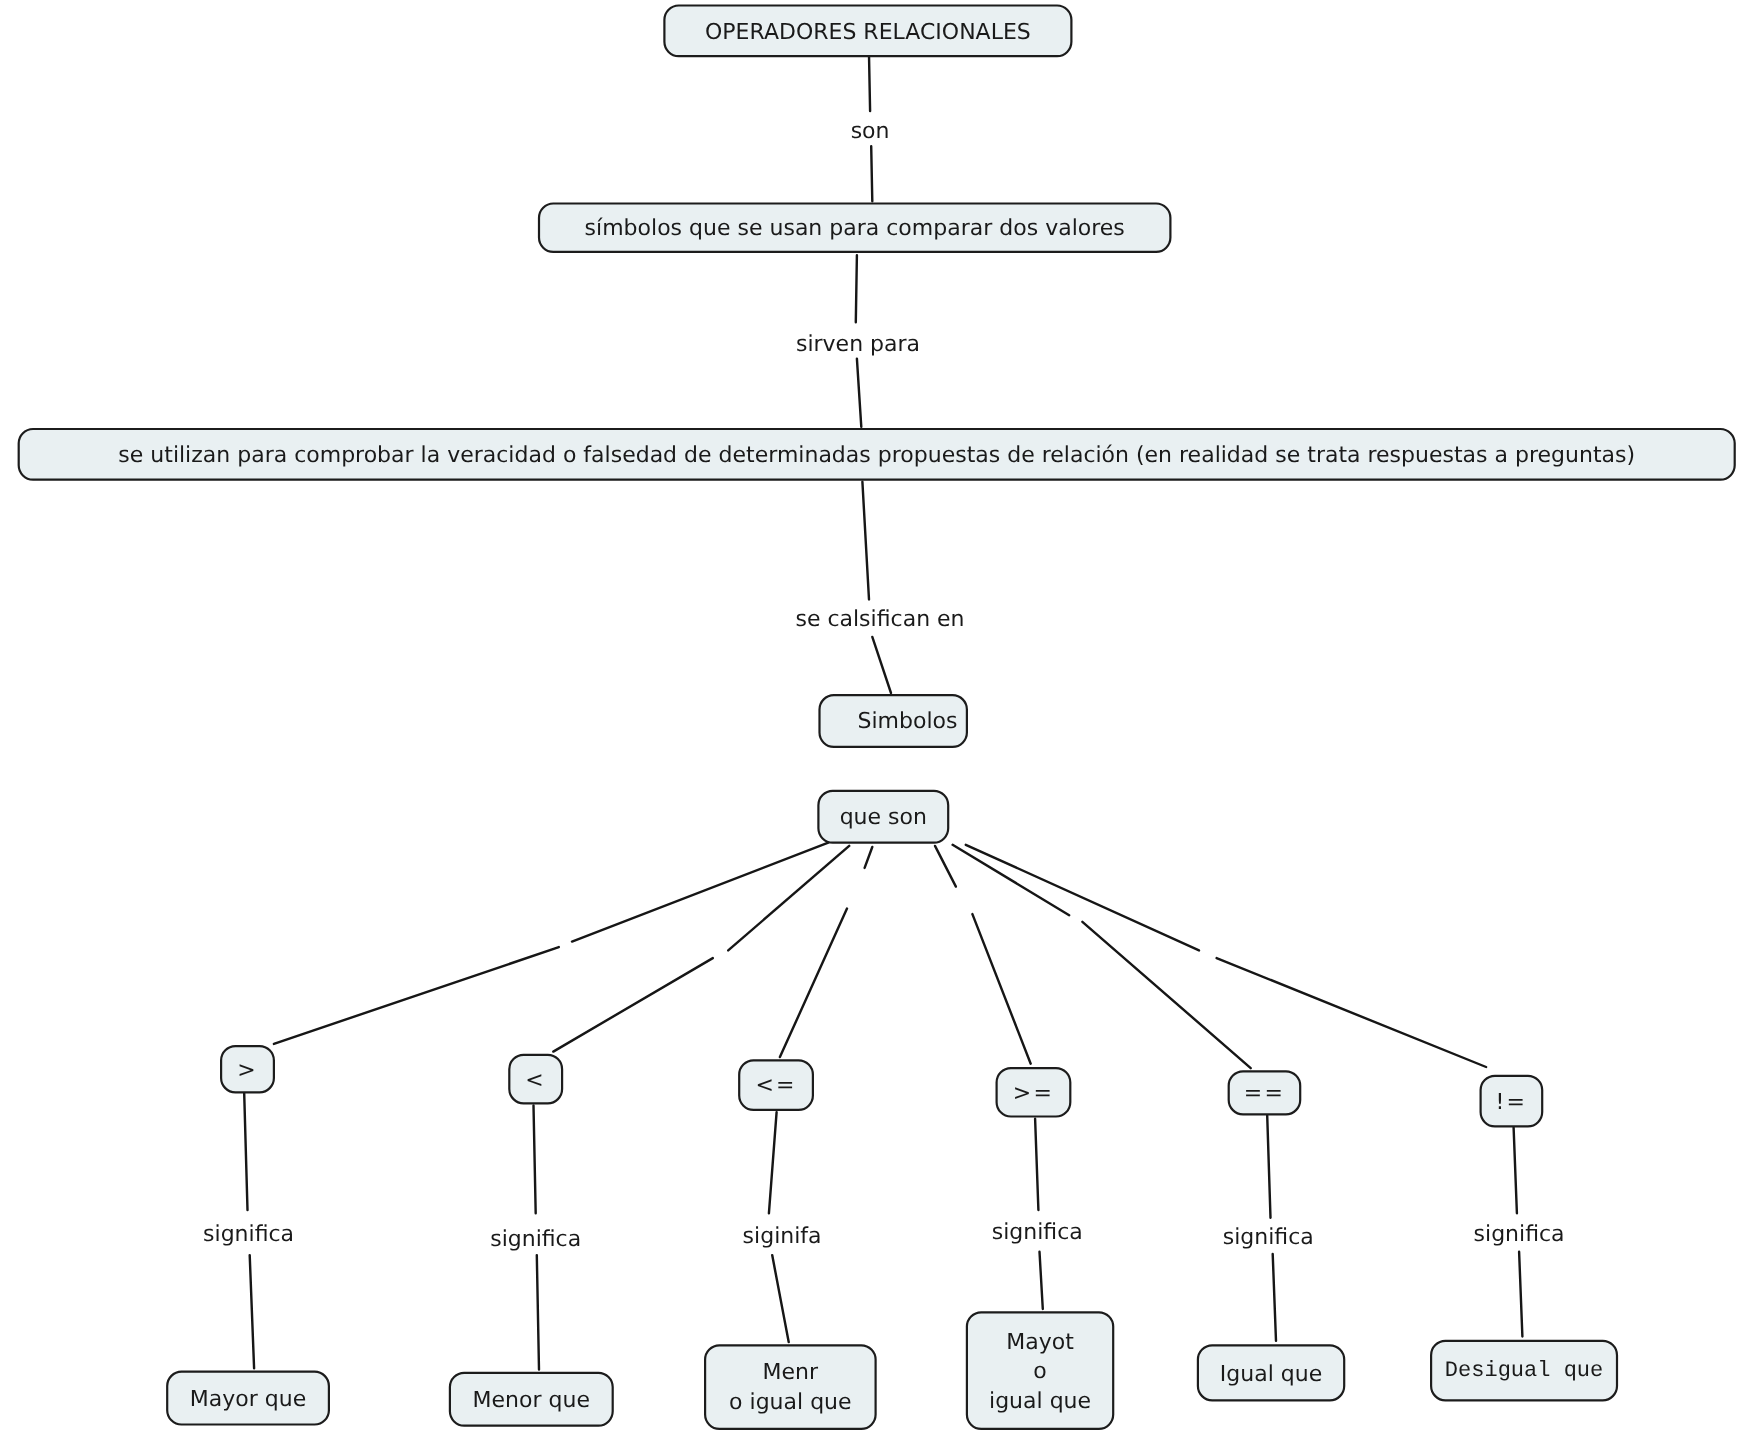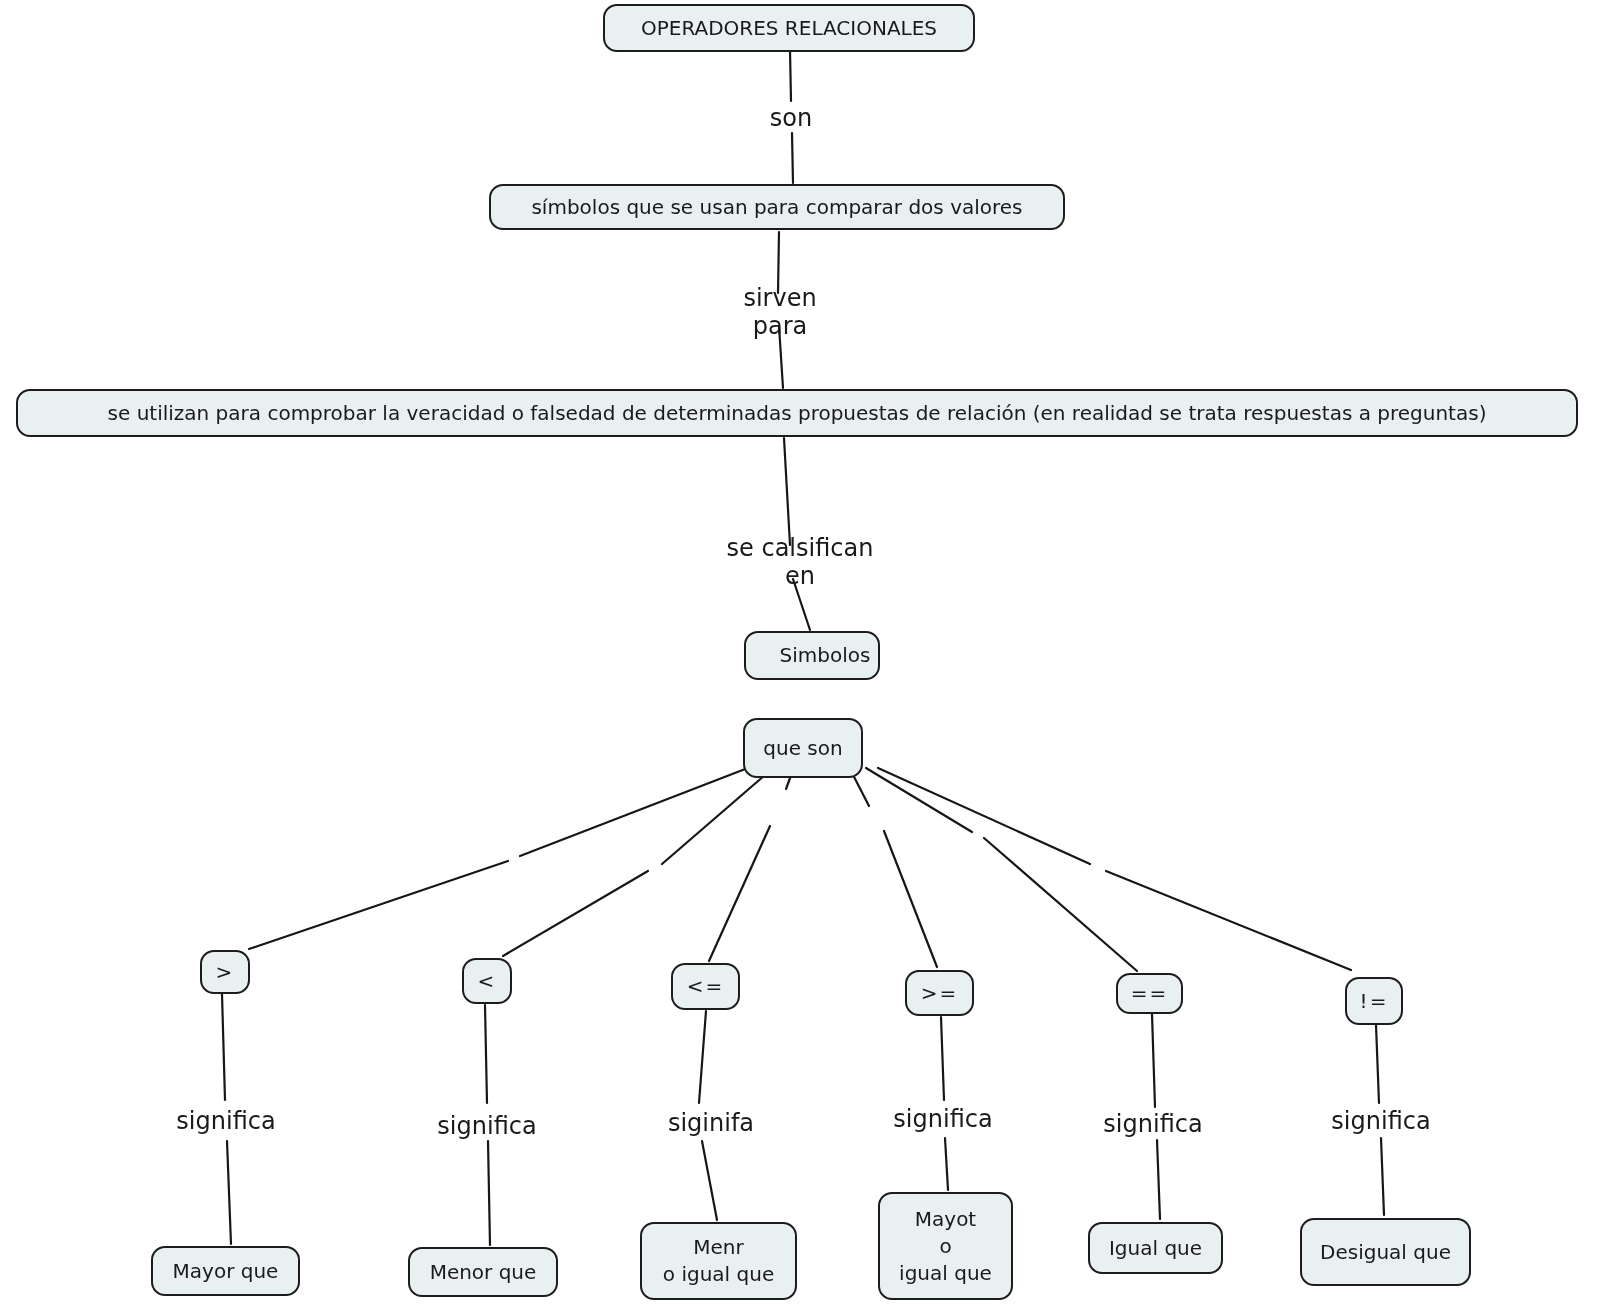--- a/index.html
+++ b/index.html
@@ -16,21 +16,21 @@
     display:flex;align-items:center;justify-content:center;
     text-align:center;white-space:pre-line;line-height:1.35;
     background:var(--node-fill,#e9f0f2);
     border:2px solid var(--node-border,#1c1c1c);
     border-radius:14px;font-size:20px;padding:2px 10px;
   }
   .op{letter-spacing:2px;padding:2px 4px;}
   .linklabel{
     position:absolute;box-sizing:border-box;
     display:flex;align-items:center;justify-content:center;
-    text-align:center;font-size:24px;
+    text-align:center;font-size:20px;
   }
 </style>
 </head>
 <body>
 
 <div class="canvas">
 
   <svg class="lines" viewBox="0 0 1600 1304">
 
     <line x1="790" y1="50" x2="791" y2="101"></line>
@@ -76,21 +76,21 @@
   <div class="node" style="left:489px;top:184px;width:576px;height:46px;">símbolos que se usan para comparar dos valores</div>
 
   <div class="linklabel" style="left:723px;top:298px;width:114px;height:28px;">sirven para</div>
 
   <div class="node" style="left:16px;top:389px;width:1562px;height:48px;">se utilizan para comprobar la veracidad o falsedad de determinadas propuestas de relación (en realidad se trata respuestas a preguntas)</div>
 
   <div class="linklabel" style="left:710px;top:548px;width:180px;height:28px;">se calsifican en</div>
 
   <div class="node" style="left:744px;top:631px;width:136px;height:49px;padding-left:36px;">Simbolos</div>
 
-  <div class="node" style="left:743px;top:718px;width:120px;height:60px;">que son</div>
+  <div class="node" style="left:743px;top:718px;width:120px;height:49px;">que son</div>
 
   <div class="node op" style="left:200px;top:950px;width:50px;height:44px;">&gt;</div>
   <div class="node op" style="left:462px;top:958px;width:50px;height:46px;">&lt;</div>
   <div class="node op" style="left:671px;top:963px;width:69px;height:47px;">&lt;=</div>
   <div class="node op" style="left:905px;top:970px;width:69px;height:46px;">&gt;=</div>
   <div class="node op" style="left:1116px;top:973px;width:67px;height:41px;">==</div>
   <div class="node op" style="left:1345px;top:977px;width:58px;height:48px;">!=</div>
 
   <div class="linklabel" style="left:171px;top:1107px;width:110px;height:28px;">significa</div>
   <div class="linklabel" style="left:432px;top:1112px;width:110px;height:28px;">significa</div>
@@ -100,15 +100,15 @@
   <div class="linklabel" style="left:1326px;top:1107px;width:110px;height:28px;">significa</div>
 
   <div class="node" style="left:151px;top:1246px;width:149px;height:50px;">Mayor que</div>
   <div class="node" style="left:408px;top:1247px;width:150px;height:50px;">Menor que</div>
   <div class="node" style="left:878px;top:1192px;width:135px;height:108px;">Mayot
 o
 igual que</div>
   <div class="node" style="left:640px;top:1222px;width:157px;height:78px;">Menr
 o igual que</div>
   <div class="node" style="left:1088px;top:1222px;width:135px;height:52px;">Igual que</div>
-  <div class="node" style="left:1300px;top:1218px;width:171px;height:68px;">Desigual que</div>
+  <div class="node" style="left:1300px;top:1218px;width:171px;height:56px;font-family:Liberation Mono, monospace;">Desigual que</div>
 
 </div>
 
 </body></html>

